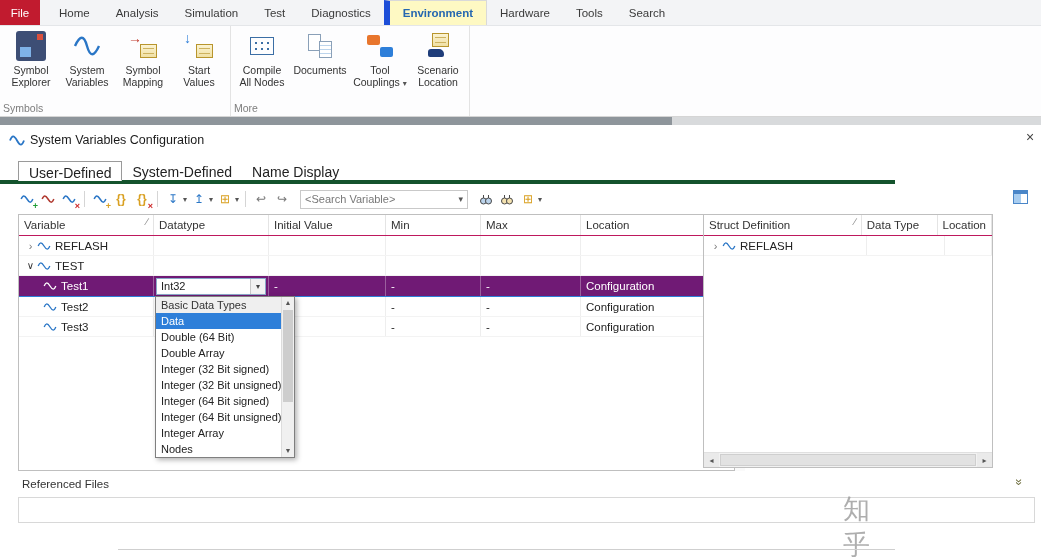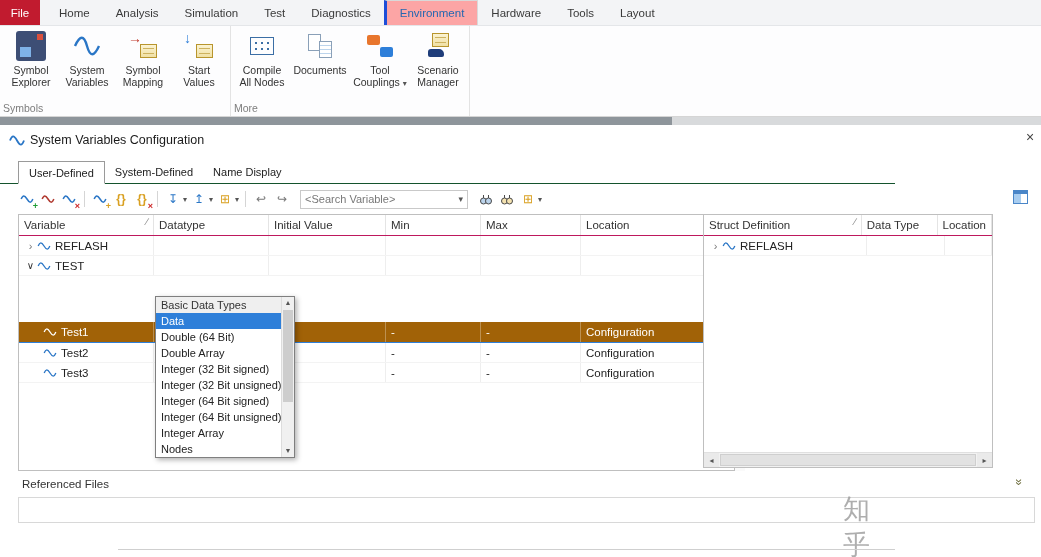--- a/index.html
+++ b/index.html
@@ -8,21 +8,21 @@
     position: relative; width: 1041px; height: 557px;
     background:#fff; overflow:hidden;
     font-family:"Liberation Sans", sans-serif; color:#222;
   }
 
   
   .tabbar { position:absolute; left:0; top:0; right:0; height:26px; background:#f3f4f6; display:flex; border-bottom:1px solid #e4e6e9;}
   .file-tab { width:40px; background:#c11b2f; color:#fff; font-size:11.5px; display:flex; align-items:center; justify-content:center; }
   .rtabs { display:flex; margin-left:6px; }
   .rtab { padding:0 13px; font-size:11.5px; color:#3a3a3a; display:flex; align-items:center; }
-  .rtab.active { background:#fca5a5; color:#2567b0; border-left:3px solid #1d4ed8; border-right:1px solid #d9d9d9; border-top:1px solid #d9d9d9; }
+  .rtab.active { background:#fef9c3; color:#2567b0; border-left:6px solid #1d4ed8; border-right:1px solid #d9d9d9; border-top:1px solid #d9d9d9;font-weight:bold; }
 
   
   .ribbon { position:absolute; left:0; top:26px; right:0; height:91px; background:#fdfdfe; display:flex; border-bottom:1px solid #d5d5d5; }
   .rgroup { display:flex; flex-direction:column; border-right:1px solid #e3e3e3; padding:0 3px; }
   .rbtns { flex:1; display:flex; align-items:flex-start; padding-top:4px; }
   .rbtn { width:52px; display:flex; flex-direction:column; align-items:center; text-align:center; font-size:10.5px; line-height:12px; color:#333; padding:1px 0; margin:0 2px; }
   .rbtn .cap { white-space:normal; }
   .glabel { height:15px; line-height:14px; font-size:10.5px; color:#7d7d7d; }
   .ricon { width:30px; height:30px; position:relative; margin-bottom:3px; }
 
@@ -46,21 +46,21 @@
   .hsplit { position:absolute; left:0; top:117px; width:1041px; height:8px; background:#d8dadc; }
   .hsplit .dark { position:absolute; left:0; top:0; width:672px; height:8px; background:#8e959b; }
 
   
   .content { position:absolute; left:0; top:125px; width:895px; height:432px; background:#fff; }
 
   .ptitle-icon { position:absolute; left:9px; top:8px; }
   .ptitle { position:absolute; left:30px; top:8px; font-size:12.5px; color:#1a1a1a; }
   .pclose { position:absolute; left:1022px; top:4px; width:16px; height:16px; font-size:14px; color:#444; text-align:center; line-height:16px; }
 
-  .tabstrip { position:absolute; left:0; right:0; top:36px; height:23px; border-bottom:1px solid #14532d; display:flex; padding-left:18px; font-size:11px;text-align:right; }
+  .tabstrip { position:absolute; left:0; right:0; top:36px; height:23px; border-bottom:4px solid #14532d; display:flex; padding-left:18px; font-size:14px;text-align:right; }
   .ptab { padding:0 10px; line-height:22px; color:#222; }
   .ptab.active { background:#fff; border:1px solid #9a9a9a; border-bottom:1px solid #fff; margin-bottom:-1px; }
 
   
   .vtoolbar { position:absolute; left:18px; top:62px; height:24px; display:flex; align-items:center; gap:3px; }
   .tic { width:18px; height:18px; position:relative; display:flex; align-items:center; justify-content:center; font-size:12px; }
   .tsep { width:1px; height:16px; background:#d5d5d5; margin:0 3px; }
   .badge { position:absolute; right:-2px; bottom:-3px; font-size:9px; font-weight:bold; }
   .mcaret { font-size:8px; color:#555; margin-left:-2px; }
   .scombo { width:168px; height:19px; border:1px solid #c9c9c9; display:flex; align-items:center; font-size:11px; color:#787878; padding:0 4px; margin:0 6px; background:#fff; }
@@ -77,21 +77,21 @@
   .hcell { position:relative; display:flex; align-items:center; padding:0 5px; border-right:1px solid #e4e4e4; color:#333; }
   .sort { position:absolute; right:5px; top:1px; color:#888; font-size:10px; }
   .grow { display:flex; height:20px; border-bottom:1px solid #f3f3f3; }
   .cell { display:flex; align-items:center; padding:0 5px; border-right:1px solid #eeeeee; white-space:nowrap; overflow:hidden; }
   .c0{width:135px}.c1{width:115px}.c2{width:117px}.c3{width:95px}.c4{width:100px}.c5{flex:1}
   .r0{width:163px}.r1{width:78px}.r2{flex:1}
   .chev { width:13px; color:#777; font-size:11px; text-align:center; flex:none; }
   .chev.exp { color:#333; font-size:10px; }
   .nm { margin-left:4px; }
   .indent { padding-left:24px; }
-  .grow.sel { background:#a16207; color:#fff; border-bottom-color:#2e7fd9;margin-top:46px; }
+  .grow.sel { background:#701a75; color:#fff; border-bottom-color:#2e7fd9; }
   .grow.sel .cell { border-right-color:rgba(255,255,255,.3); }
   .wv { flex:none; }
 
   .combo { width:111px; height:17px; background:#fff; border:1px solid #8aa8c8; display:flex; align-items:center; color:#222; }
   .combo .ctxt { flex:1; padding-left:4px; font-size:11px; }
   .ccaret { width:15px; height:100%; border-left:1px solid #c9c9c9; background:#f2f2f2; color:#444; font-size:8px; display:flex; align-items:center; justify-content:center; }
 
   
   .dropdown { position:absolute; left:155px; top:171px; width:140px; height:162px; background:#fff; border:1px solid #7f7f7f;
     box-shadow:2px 2px 5px rgba(0,0,0,.3); z-index:50; font-size:11px; }
@@ -130,21 +130,21 @@
     <div class="file-tab">File</div>
     <div class="rtabs">
       <div class="rtab">Home</div>
       <div class="rtab">Analysis</div>
       <div class="rtab">Simulation</div>
       <div class="rtab">Test</div>
       <div class="rtab">Diagnostics</div>
       <div class="rtab active">Environment</div>
       <div class="rtab">Hardware</div>
       <div class="rtab">Tools</div>
-      <div class="rtab">Layout</div>
+      <div class="rtab">Search</div>
     </div>
   </div>
 
   <div class="ribbon">
     <div class="rgroup">
       <div class="rbtns">
         <div class="rbtn">
           <div class="ricon i-se"></div>
           <div class="cap">Symbol Explorer</div>
         </div>
@@ -191,21 +191,21 @@
         </div>
         <div class="rbtn" style="width:56px">
           <div class="ricon i-tc"></div>
           <div class="cap"><span>Tool Couplings</span> <span style="font-size:8px;color:#555">▾</span></div>
         </div>
         <div class="rbtn">
           <div class="ricon i-scm">
             <span class="mini-grid" style="right:4px;top:2px"></span>
             <span class="car"></span>
           </div>
-          <div class="cap">Scenario Manager</div>
+          <div class="cap">Scenario Location</div>
         </div>
       </div>
       <div class="glabel">More</div>
     </div>
   </div>
 
   <div class="hsplit">
       <div class="dark"></div>
     </div>
 

